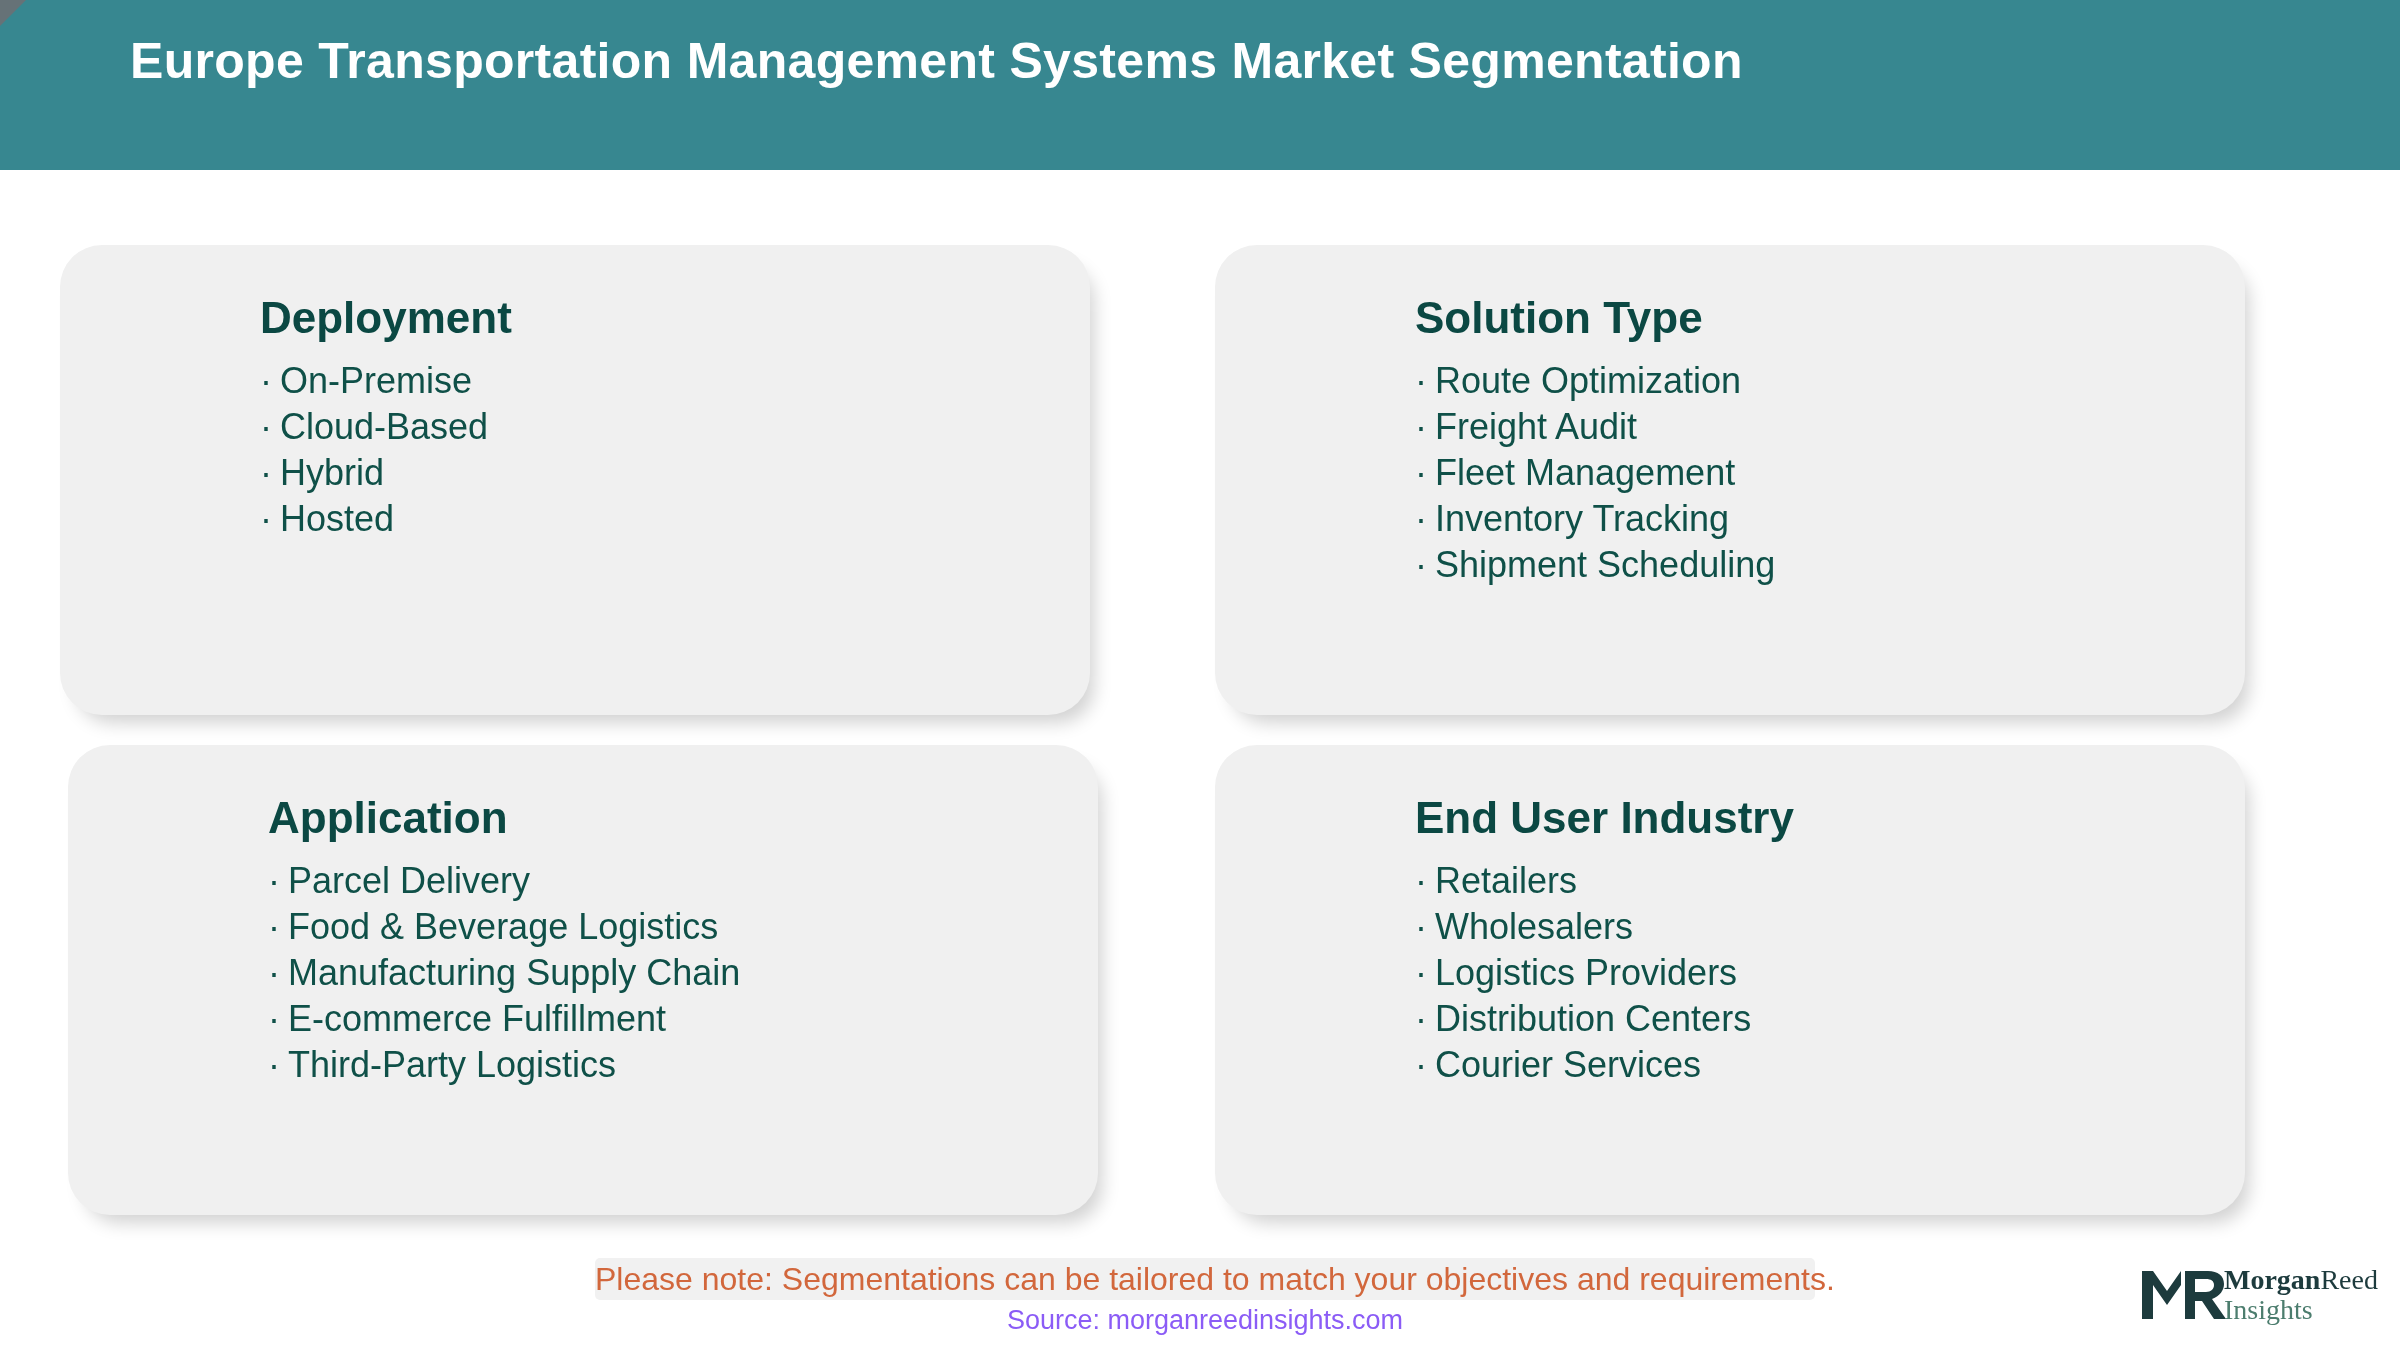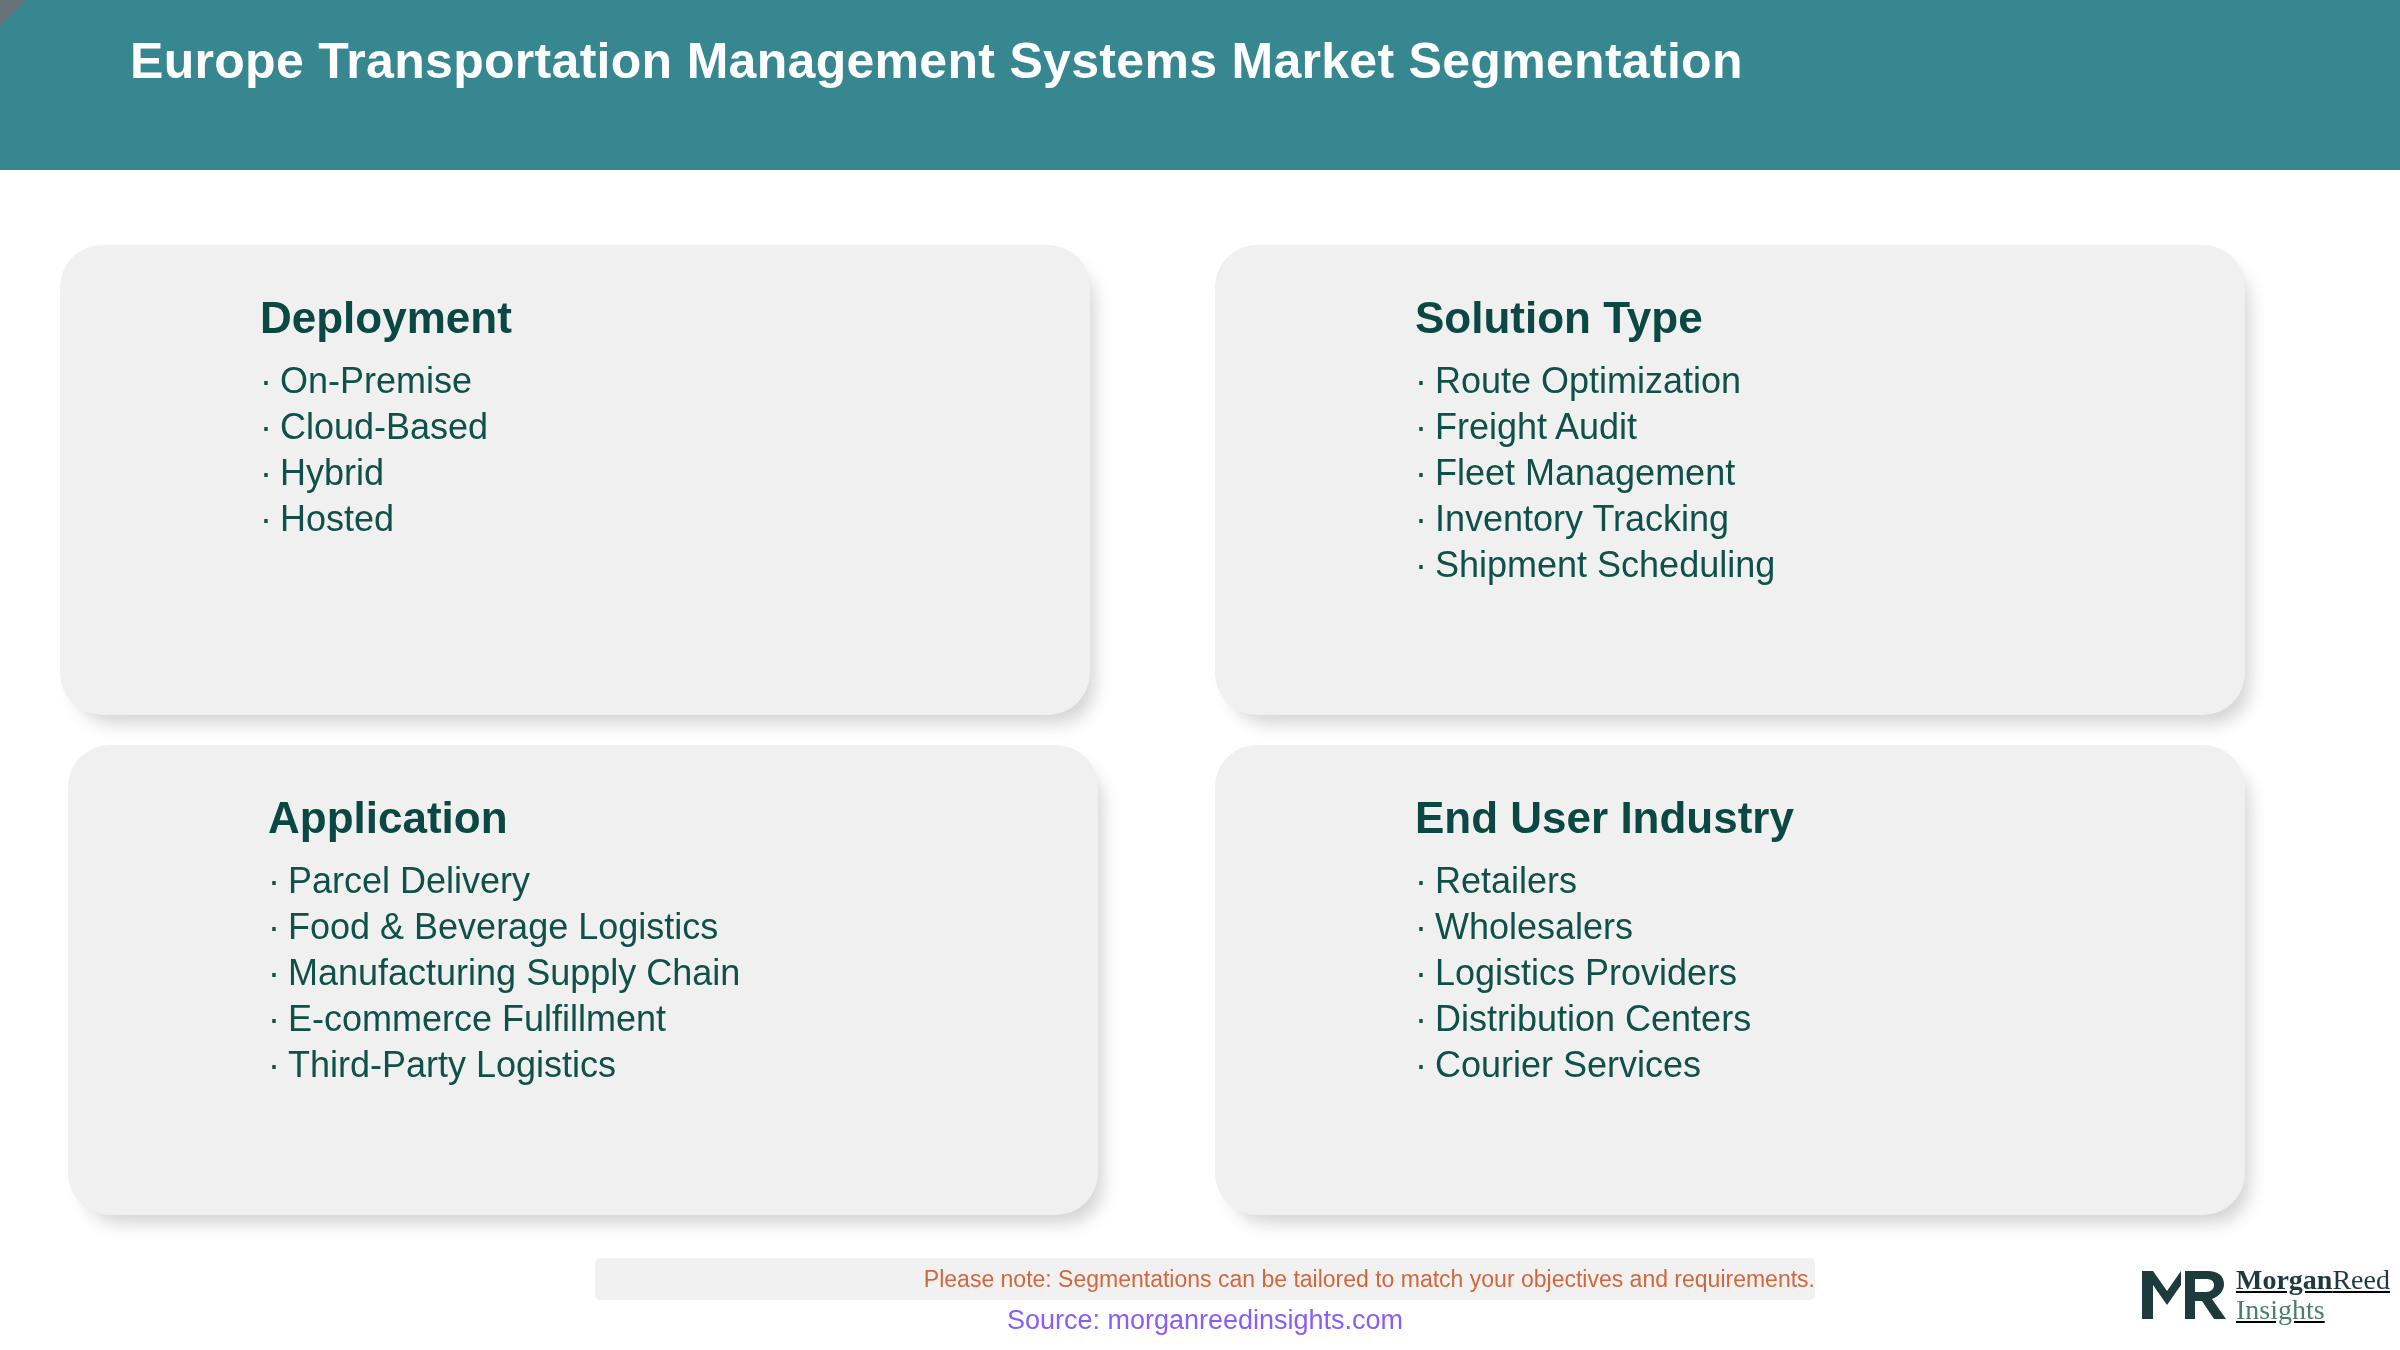--- a/index.html
+++ b/index.html
@@ -108,22 +108,22 @@
     height: 42px;
     background: #f1f1f1;
     border-radius: 5px;
   }
   .note-text {
     position: absolute;
     left: 0;
     top: 0;
     width: 1220px;
     line-height: 42px;
-    text-align: right;
-    font-size: 23px;
+    text-align: center;
+    font-size: 32px;
     color: #d2673c;
     white-space: nowrap;
   }
   .source-text {
     position: absolute;
     left: 595px;
     top: 1305px;
     width: 1220px;
     text-align: center;
     font-size: 27px;
@@ -141,23 +141,22 @@
   }
   .logo-mark {
     position: absolute;
     left: 0;
     top: 2px;
     width: 88px;
     height: 54px;
   }
   .logo-text {
     position: absolute;
-    left: 96px;
+    left: 84px;
     top: 0px;
-    text-decoration: underline;
   }
   .logo-line1 {
     font-family: "Liberation Serif", serif;
     font-size: 28px;
     color: #1d3b3d;
     line-height: 30px;
     white-space: nowrap;
   }
   .logo-line1 .bold { font-weight: bold; }
   .logo-line2 {

